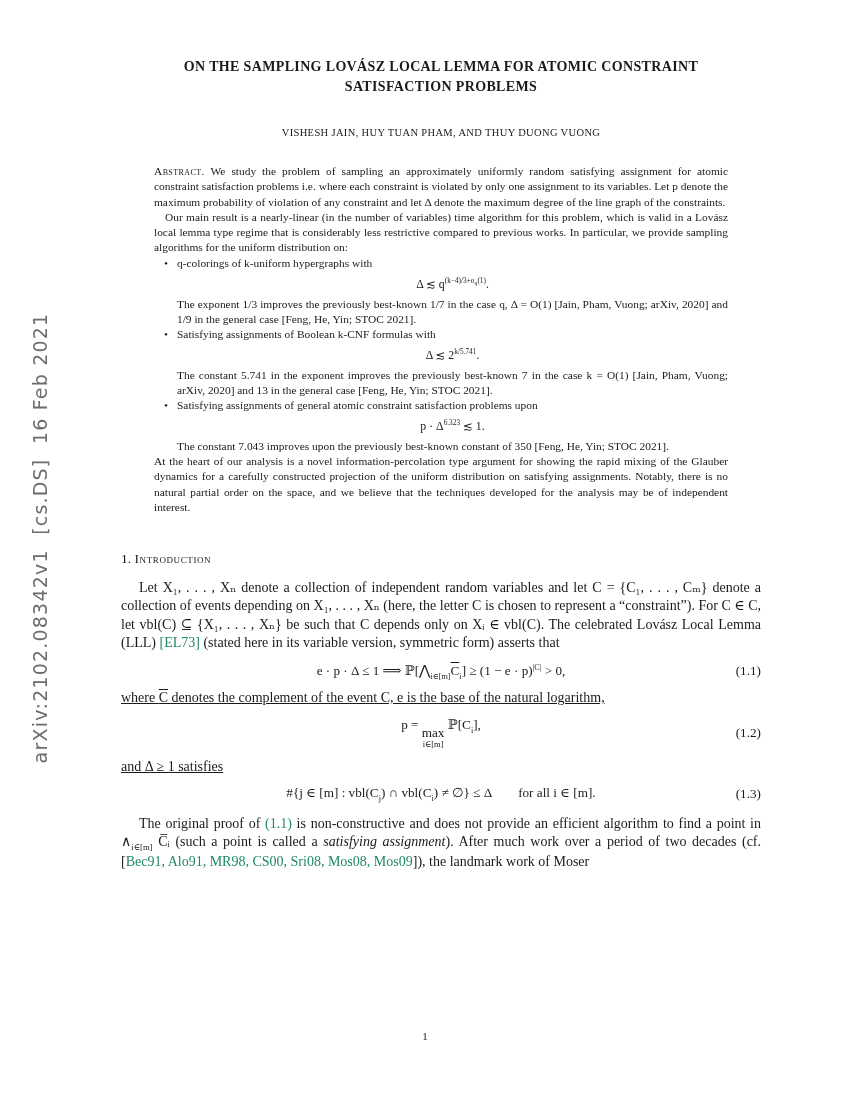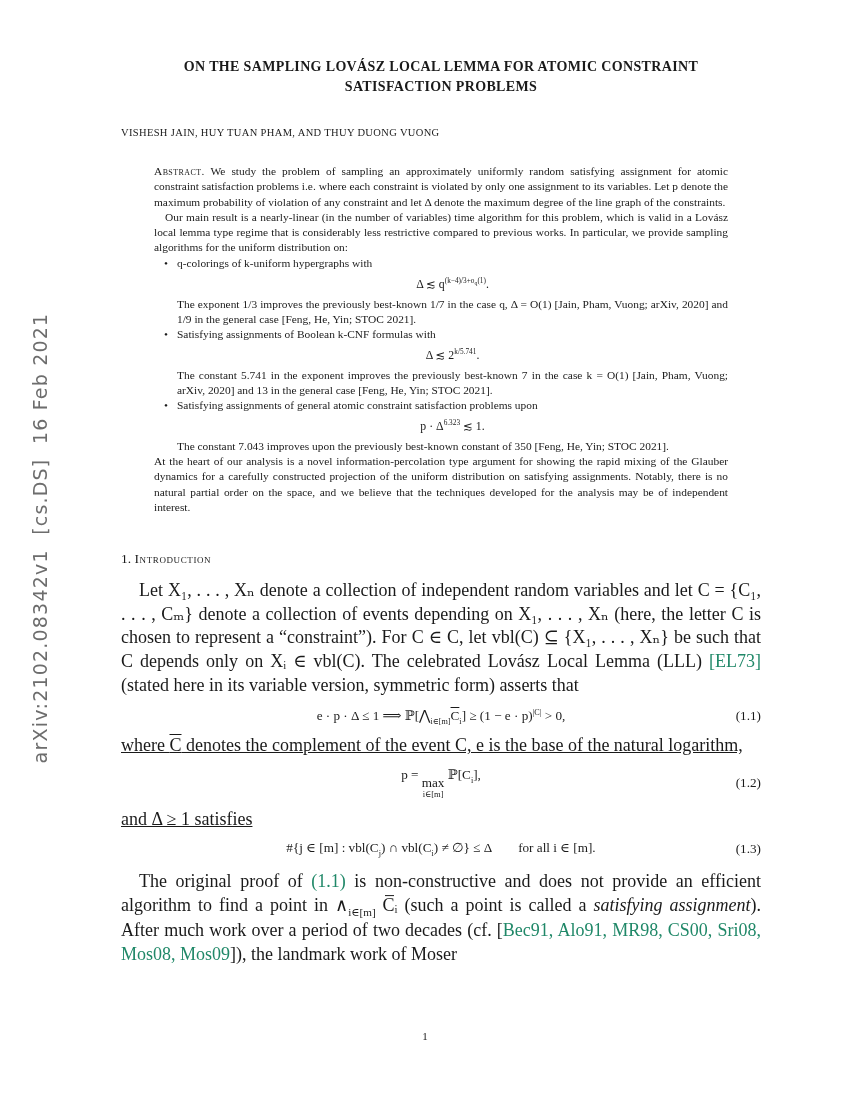--- a/index.html
+++ b/index.html
@@ -5,36 +5,36 @@
   html,body{margin:0;padding:0;}
   body{width:850px;height:1100px;background:#ffffff;}
   .page{position:relative;width:850px;height:1100px;background:#ffffff;color:#1a1a1a;
         font-family:"Liberation Serif","DejaVu Serif","DejaVu Sans",serif;overflow:hidden;}
   .watermark{position:absolute;top:538px;left:40px;transform:translate(-50%,-50%) rotate(-90deg);
         white-space:pre;font-family:"DejaVu Sans","Liberation Sans",sans-serif;
         font-size:19px;color:#6d6d6d;letter-spacing:1.2px;}
   .content{position:absolute;left:105px;top:0;width:640px;padding-top:57px;margin-left:16px;}
   .title{margin:0;text-align:center;font-size:14px;font-weight:700;letter-spacing:.35px;line-height:1.4;}
   .title .tl{display:block;}
-  .authors{margin-top:31px;font-size:10.5px;letter-spacing:.35px;}
+  .authors{margin-top:31px;text-align:center;font-size:10.5px;letter-spacing:.35px;}
   .abstract{margin:26px 33px 0;font-size:11.4px;line-height:1.33;text-align:justify;}
   .abs-label{font-variant:small-caps;letter-spacing:.4px;}
   .abs-p{margin:0;}
   .indent1{text-indent:11px;}
   .abs-list{list-style:none;margin:1px 0 0;padding:0;}
   .abs-list li{position:relative;padding-left:23px;}
   .abs-list li::before{content:"\2022";position:absolute;left:10px;}
   .abs-math{text-align:center;margin:5px 0 4px;font-size:11.8px;text-indent:0;}
   .abs-note{text-align:justify;}
   sup{font-size:.62em;}
   sub{font-size:.62em;}
   .ss{font-size:.8em;}
   .section-heading{margin:36px 0 0;text-align:left;font-size:13.5px;font-weight:400;}
   .sc{font-variant:small-caps;letter-spacing:.6px;}
-  .body-p{margin:12px 0 0;font-size:18px;line-height:1.32;text-align:justify;}
+  .body-p{margin:12px 0 0;font-size:14px;line-height:1.32;text-align:justify;}
   .tight{margin-top:5px;}
   .indent{text-indent:18px;}
   .noindent{text-indent:0;text-decoration:underline;}
   .eq-row{position:relative;margin:9px 0;font-size:13.2px;}
   .eq-center{text-align:center;padding:0 46px;}
   .eq-tag{position:absolute;right:0;top:50%;transform:translateY(-50%);}
   .lnk{color:#208868;text-decoration:none;cursor:pointer;}
   .ol{text-decoration:overline;}
   .it{font-style:italic;}
   .stack{display:inline-flex;flex-direction:column;align-items:center;vertical-align:-8px;line-height:1;}

